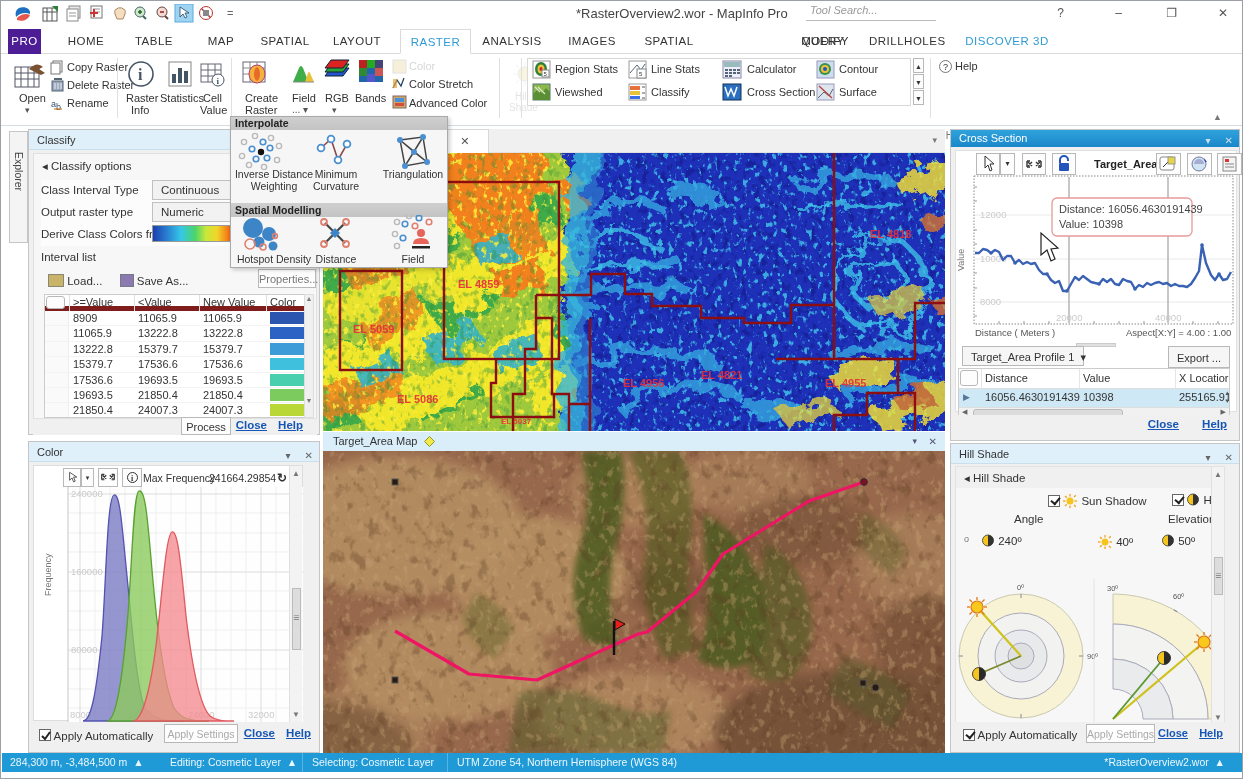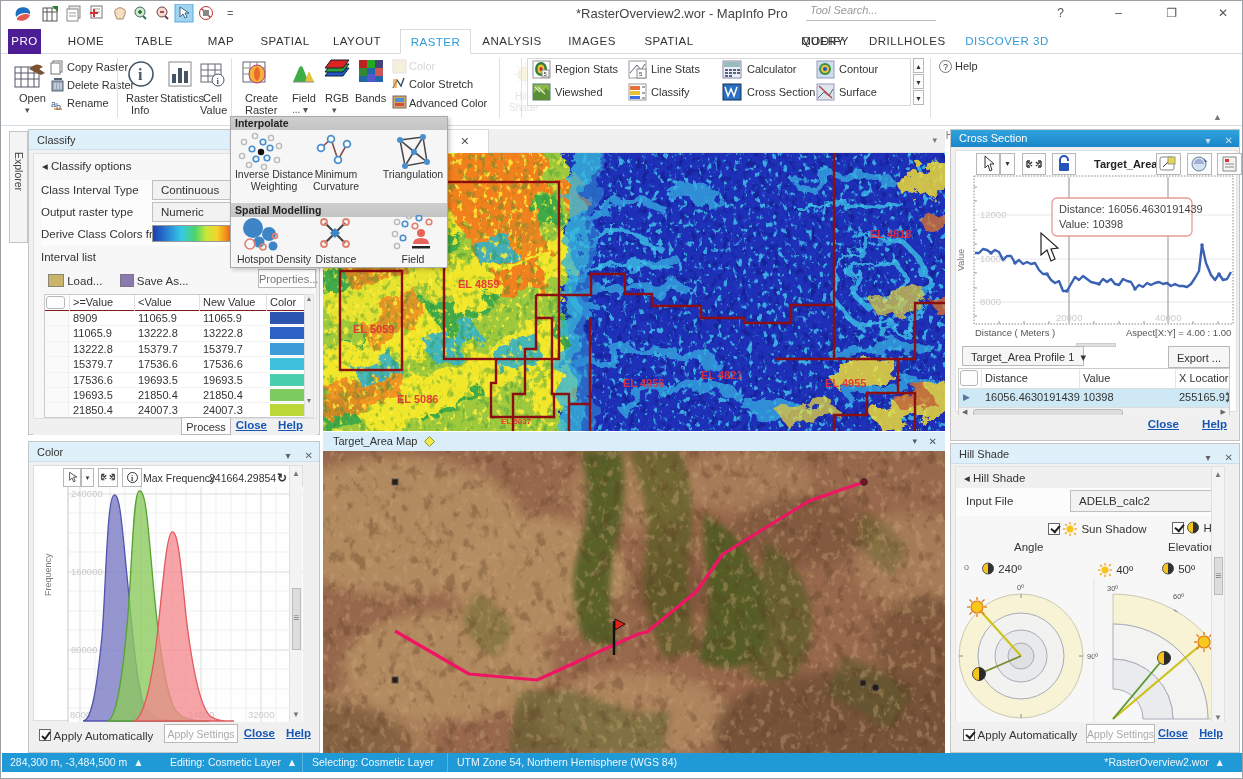--- a/index.html
+++ b/index.html
@@ -363,21 +363,21 @@
           <span style="font-size:11.5px;color:#333;position:absolute;top:5px;">Interval list</span>
         </div>
       </div>
       <div style="position:absolute;left:14px;top:118px;font-size:11.5px;color:#333;">
         <span style="display:inline-block;width:16px;height:13px;background:#c9b469;border:1px solid #887;position:relative;top:2px;"></span> Load...
         <span style="display:inline-block;width:14px;height:13px;background:#8a7ab0;border:1px solid #778;position:relative;top:2px;margin-left:14px;"></span> Save As...
         <span class="btn" style="position:absolute;left:210px;top:-3px;width:58px;height:19px;line-height:19px;color:#777;font-size:11px;">Properties...</span>
       </div>
 
       <div style="position:absolute;left:10px;top:140px;width:266px;height:124px;background:#fff;border:1px solid #ccc;overflow:hidden;font-size:11px;">
-        <div style="height:16px;border-bottom:1px solid #7f1d1d;position:relative;font-size:11px;color:#333;">
+        <div style="height:16px;border-bottom:5px solid #7f1d1d;position:relative;font-size:11px;color:#333;">
           <span class="btn" style="position:absolute;left:1px;top:1px;width:19px;height:13px;border-radius:3px;"></span>
           <span style="position:absolute;left:28px;top:1px;">&gt;=Value</span>
           <span style="position:absolute;left:93px;top:1px;">&lt;Value</span>
           <span style="position:absolute;left:158px;top:1px;">New Value</span>
           <span style="position:absolute;left:225px;top:1px;">Color</span>
           <span style="position:absolute;left:24px;top:0;width:1px;height:16px;background:#e0e0e0;"></span>
           <span style="position:absolute;left:89px;top:0;width:1px;height:16px;background:#e0e0e0;"></span>
           <span style="position:absolute;left:154px;top:0;width:1px;height:16px;background:#e0e0e0;"></span>
           <span style="position:absolute;left:221px;top:0;width:1px;height:16px;background:#e0e0e0;"></span>
         </div>
@@ -887,24 +887,20 @@
     <div style="position:absolute;left:4px;bottom:3px;width:282px;height:22px;background:#f0f0f0;">
       <a class="lnk" style="position:absolute;right:58px;top:3px;">Close</a>
       <a class="lnk" style="position:absolute;right:10px;top:3px;">Help</a>
     </div>
   </div>
 
   <div class="panel" id="hillshade" style="left:949px;top:442px;width:290px;height:310px;">
     <div class="ptitle">Hill Shade<span class="pbtns"><span style="margin-right:14px;">▾</span>✕</span></div>
     <div style="position:absolute;left:4px;top:22px;width:270px;height:258px;background:#f7f7f7;border:1px solid #e2e2e2;overflow:hidden;">
       <div style="padding:4px 0 3px 8px;font-size:11.5px;color:#333;background:#f0f0f0;">◂︎ Hill Shade</div>
-      <div style="position:relative;height:28px;background:#fcfcfc;">
-        <span style="position:absolute;left:10px;top:7px;font-size:11.5px;color:#333;">Input File</span>
-        <span style="position:absolute;left:114px;top:2px;width:152px;height:22px;background:#f2f2f2;border:1px solid #c0c0c0;font-size:11.5px;color:#333;padding:4px 0 0 8px;">ADELB_calc2<span style="position:absolute;right:6px;font-size:8px;">▾</span></span>
-      </div>
       <div style="position:relative;height:22px;font-size:11.5px;color:#333;">
         <span style="position:absolute;left:92px;top:3px;"><span class="chk"></span> <svg width="15" height="14" viewBox="0 0 15 14" style="position:relative;top:3px;">
               <circle cx="7" cy="7" r="3.5" fill="#f5c51d"></circle>
               <g stroke="#f5a01d" stroke-width="1.3">
                 <line x1="7" y1="0" x2="7" y2="2.5"></line>
                 <line x1="7" y1="11.5" x2="7" y2="14"></line>
                 <line x1="0" y1="7" x2="2.5" y2="7"></line>
                 <line x1="11.5" y1="7" x2="14" y2="7"></line>
                 <line x1="2" y1="2" x2="3.8" y2="3.8"></line>
                 <line x1="11" y1="11" x2="12.8" y2="12.8"></line>

